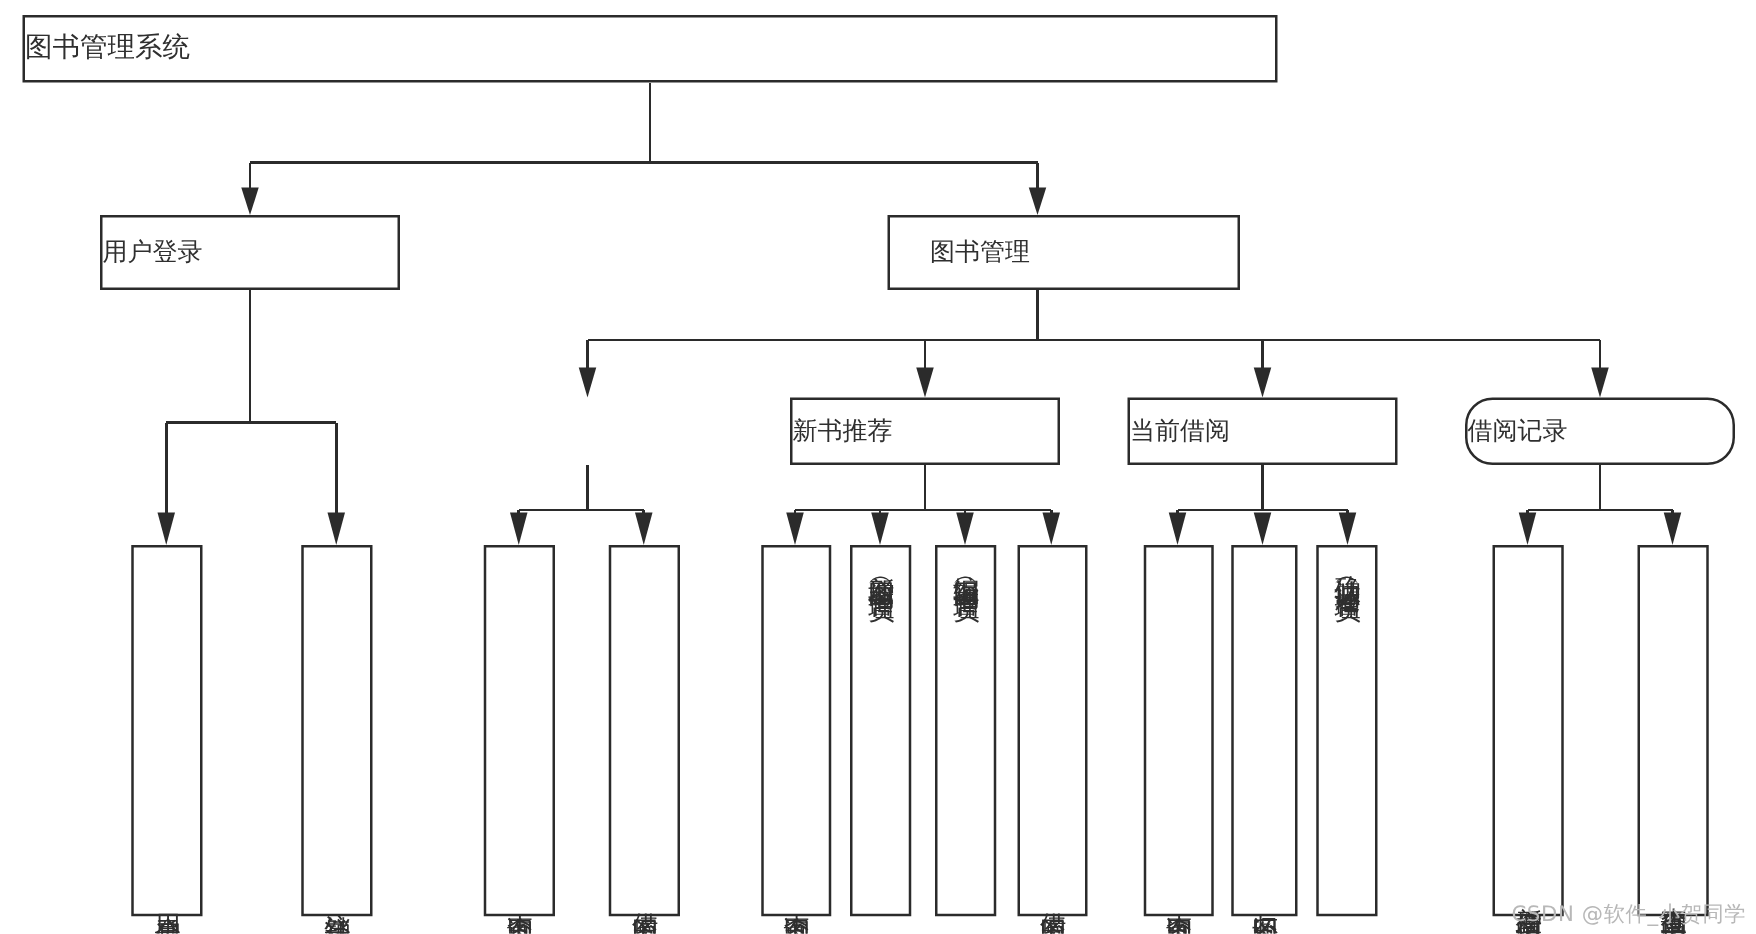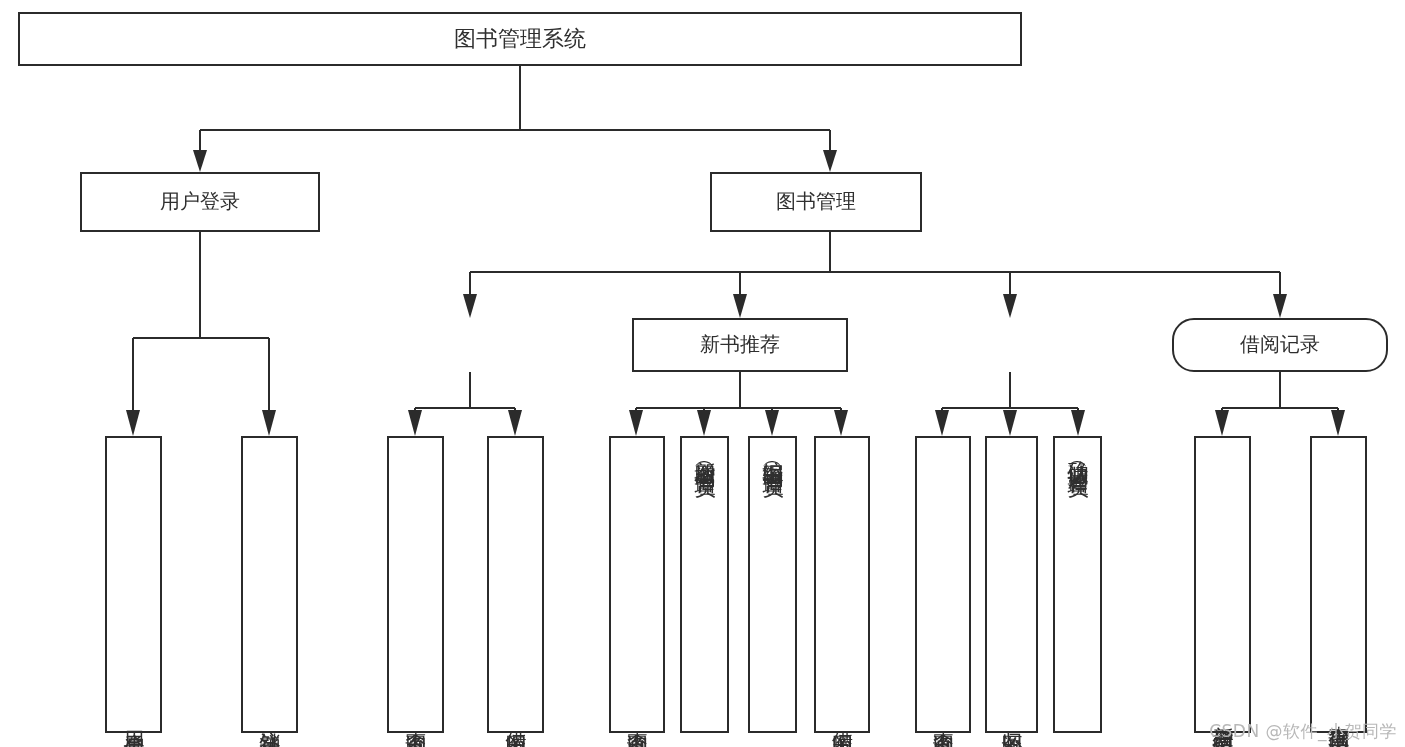--- a/index.html
+++ b/index.html
@@ -39,21 +39,20 @@
   }
 
   
   .node {
     position: absolute;
     box-sizing: border-box;
     background: #ffffff;
     border: 2.2px solid #2b2b2b;
     display: flex;
     align-items: center;
-    justify-content: center;
     color: #2f2f2f;
   }
   .node-label {
     display: block;
     line-height: 1.18;
     white-space: nowrap;
     color: #2f2f2f;
   }
 
   
@@ -168,29 +167,32 @@
   </svg>
 
   <div class="node root" style="left:18px; top:12px; width:1004px; height:54px;">
     <span class="node-label">图书管理系统</span>
   </div>
 
   <div class="node branch" style="left:80px; top:172px; width:240px; height:60px;">
     <span class="node-label">用户登录</span>
   </div>
 
-  <div class="node branch" style="left:710px; top:172px; width:212px; height:60px;">
+  <div class="node branch" style="left:710px; top:172px; width:282px; height:60px;padding-left:32px;">
     <span class="node-label">图书管理</span>
   </div>
 
 
   <div class="node branch" style="left:632px; top:318px; width:216px; height:54px;">
     <span class="node-label">新书推荐</span>
   </div>
 
+  <div class="node branch" style="left:902px; top:318px; width:216px; height:54px;">
+    <span class="node-label">当前借阅</span>
+  </div>
 
   <div class="node branch" style="left:1172px; top:318px; width:216px; height:54px;border-radius:22px;">
     <span class="node-label">借阅记录</span>
   </div>
 
   <div class="node leaf" style="left:105px; top:436px; width:57px; height:297px;">
     <span class="node-label">用户登录</span>
   </div>
 
   <div class="node leaf" style="left:241px; top:436px; width:57px; height:297px;">

